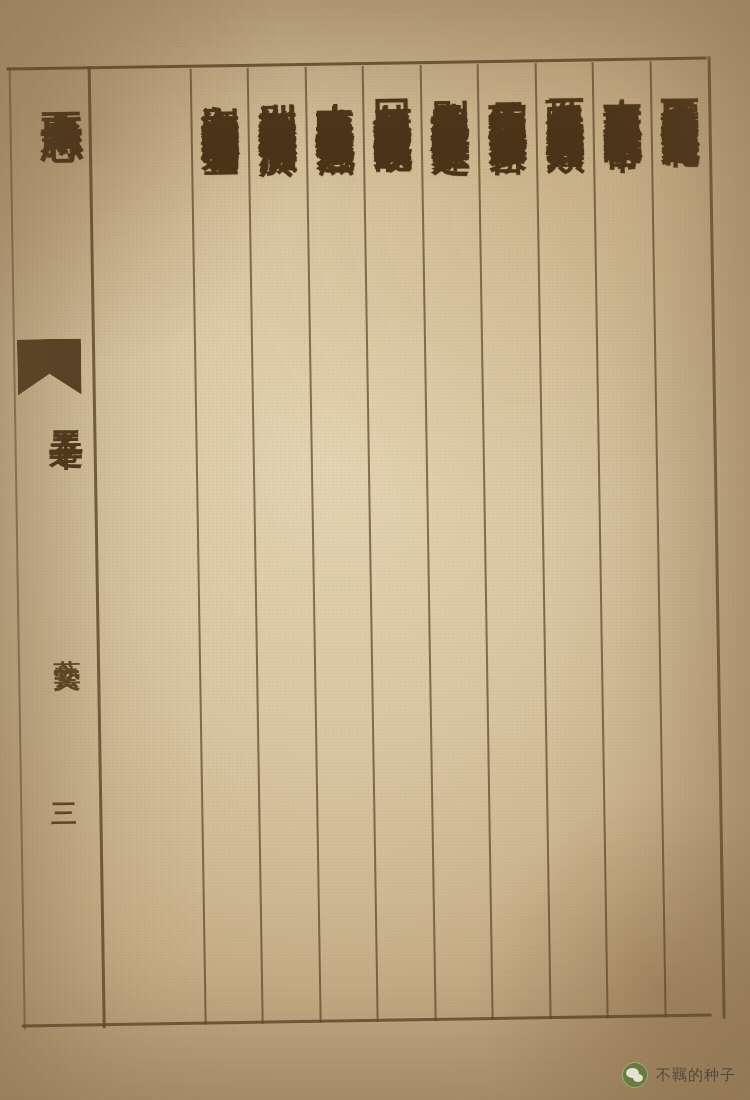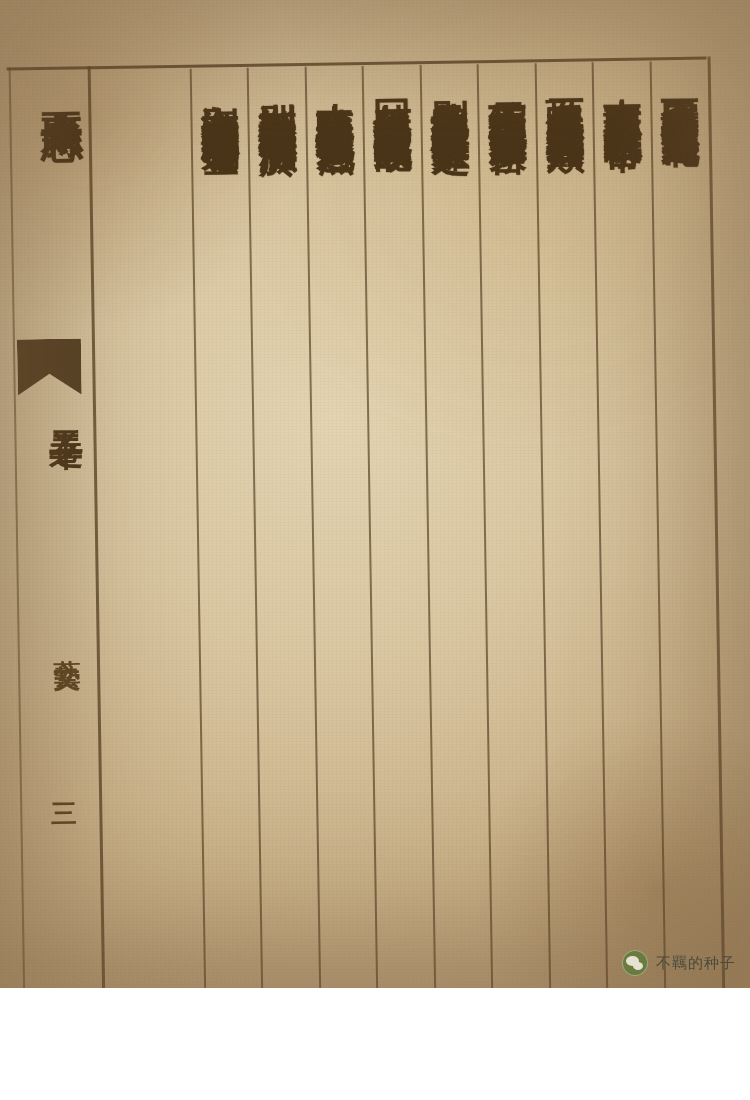--- a/index.html
+++ b/index.html
@@ -10,21 +10,21 @@
   body {
     width: 750px;
     height: 1100px;
     overflow: hidden;
     font-family: "DejaVu Serif", serif;
   }
 
   #page {
     position: relative;
     width: 750px;
-    height: 988px;
+    height: 1100px;
     background: #cdb794;
     overflow: hidden;
     text-decoration: underline;
   }
 
   
   .paper-base {
     position: absolute;
     inset: 0;
     background:

